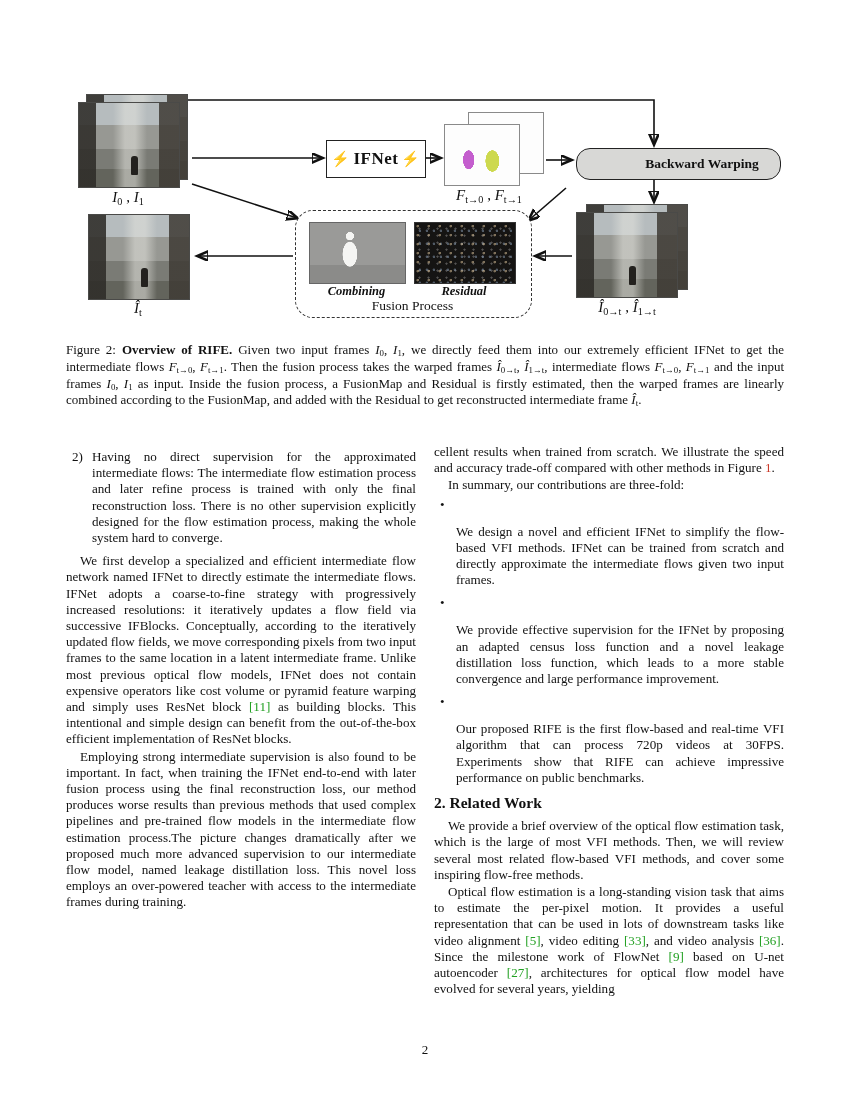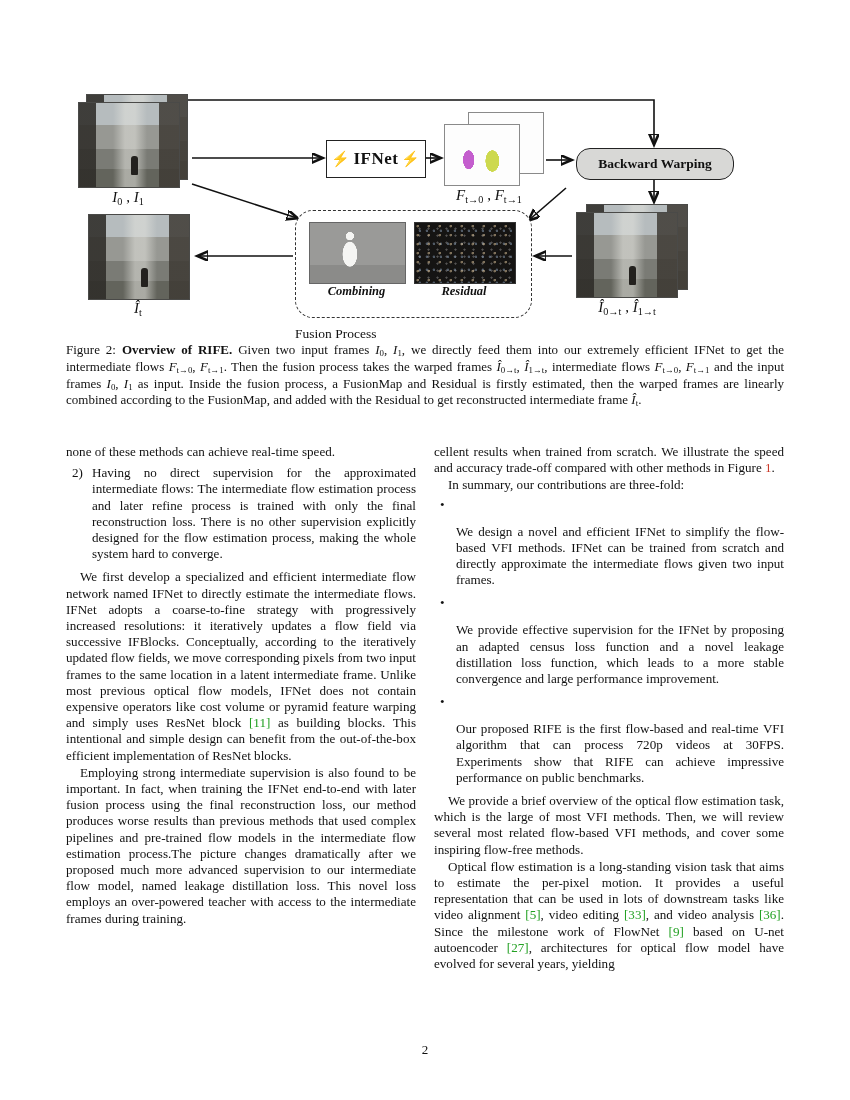--- a/index.html
+++ b/index.html
@@ -50,21 +50,21 @@
   }
   .box-ifnet{
     position:absolute;display:flex;align-items:center;justify-content:center;gap:3px;
     background:#fff;border:1.4px solid #222;
   }
   .ifnet-text{font-size:17px;font-weight:bold;letter-spacing:.5px;}
   .bolt{font-size:15px;color:#e8b923;}
   .pill{
     position:absolute;display:flex;align-items:center;justify-content:center;
     background:#d8d8d6;border:1.5px solid #222;border-radius:14px;
-    font-size:13.5px;font-weight:600;
+    font-size:13.5px;font-weight:600;padding-left:47px;
   }
   .fusion-box{
     position:absolute;border:1.6px dashed #333;border-radius:18px;background:#fff;
   }
   .img-fusionmap{
     position:absolute;border:1px solid #666;
     background:
       radial-gradient(ellipse 13px 22px at 42% 52%, #f5f5f3 55%, rgba(0,0,0,0) 58%),
       radial-gradient(circle 5px at 42% 22%, #f5f5f3 80%, rgba(0,0,0,0) 85%),
       linear-gradient(180deg,#9a9a98 0 70%, #8b8b89 70% 100%);
@@ -77,21 +77,21 @@
       radial-gradient(circle at 50% 80%, rgba(200,200,200,.35) .8px, rgba(0,0,0,0) 1.4px);
     background-size:11px 9px, 7px 13px, 9px 7px;
     background-color:#151413;
   }
   .fig-label{
     position:absolute;text-align:center;font-size:15px;
   }
   .fig-label i, .caption i.m, p i.m{font-family:"Liberation Serif",serif;font-style:italic;}
   .fig-label sub, .caption sub, p sub{font-size:.68em;line-height:0;vertical-align:-0.28em;}
   .fm-label{position:absolute;text-align:center;font-size:12.5px;font-style:italic;font-weight:bold;}
-  .fp-label{position:absolute;text-align:left;font-size:13.5px;margin-top:28px;}
+  .fp-label{position:absolute;text-align:center;font-size:13.5px;}
   
   .caption{
     position:absolute;left:66px;top:342px;width:718px;
     font-size:13px;line-height:16.8px;text-align:justify;
   }
   
   .col{
     position:absolute;top:444px;width:350px;
     font-size:13.1px;line-height:16.2px;text-align:justify;
   }
@@ -172,21 +172,20 @@
 
     <div class="photo" style="left:22px;top:126px;width:100px;height:84px;">
         <div class="person"></div>
       </div>
     <div class="fig-label" style="left:22px;top:212px;width:100px;"><i class="m">Î</i><sub>t</sub></div>
   </div>
 
   <div class="caption">Figure 2: <b>Overview of RIFE.</b> Given two input frames <i class="m">I</i><sub>0</sub>, <i class="m">I</i><sub>1</sub>, we directly feed them into our extremely efficient IFNet to get the intermediate flows <i class="m">F</i><sub>t→0</sub>, <i class="m">F</i><sub>t→1</sub>. Then the fusion process takes the warped frames <i class="m">Î</i><sub>0→t</sub>, <i class="m">Î</i><sub>1→t</sub>, intermediate flows <i class="m">F</i><sub>t→0</sub>, <i class="m">F</i><sub>t→1</sub> and the input frames <i class="m">I</i><sub>0</sub>, <i class="m">I</i><sub>1</sub> as input. Inside the fusion process, a FusionMap and Residual is firstly estimated, then the warped frames are linearly combined according to the FusionMap, and added with the Residual to get reconstructed intermediate frame <i class="m">Î</i><sub>t</sub>.</div>
 
   <div class="col col-left">
-    <p>none of these methods can achieve real-time speed.</p>
     <div class="num-item">
       <span class="num">2)</span>
       <div class="num-body">Having no direct supervision for the approximated intermediate flows: The intermediate flow estimation process and later refine process is trained with only the final reconstruction loss. There is no other supervision explicitly designed for the flow estimation process, making the whole system hard to converge.</div>
     </div>
     <p class="indent">We first develop a specialized and efficient intermediate flow network named IFNet to directly estimate the intermediate flows. IFNet adopts a coarse-to-fine strategy with progressively increased resolutions: it iteratively updates a flow field via successive IFBlocks. Conceptually, according to the iteratively updated flow fields, we move corresponding pixels from two input frames to the same location in a latent intermediate frame. Unlike most previous optical flow models, IFNet does not contain expensive operators like cost volume or pyramid feature warping and simply uses ResNet block <span class="cite">[11]</span> as building blocks. This intentional and simple design can benefit from the out-of-the-box efficient implementation of ResNet blocks.</p>
     <p class="indent">Employing strong intermediate supervision is also found to be important. In fact, when training the IFNet end-to-end with later fusion process using the final reconstruction loss, our method produces worse results than previous methods that used complex pipelines and pre-trained flow models in the intermediate flow estimation process.The picture changes dramatically after we proposed much more advanced supervision to our intermediate flow model, named leakage distillation loss. This novel loss employs an over-powered teacher with access to the intermediate frames during training.</p>
   </div>
 
   <div class="col col-right">
     <p>cellent results when trained from scratch. We illustrate the speed and accuracy trade-off compared with other methods in Figure <span class="ref">1</span>.</p>
@@ -198,18 +197,19 @@
     </div>
     <div class="bullet-item">
       <span class="bullet">•</span>
       <div class="bullet-body">We provide effective supervision for the IFNet by proposing an adapted census loss function and a novel leakage distillation loss function, which leads to a more stable convergence and large performance improvement.</div>
     </div>
     <div class="bullet-item">
       <span class="bullet">•</span>
       <div class="bullet-body">Our proposed RIFE is the first flow-based and real-time VFI algorithm that can process 720p videos at 30FPS. Experiments show that RIFE can achieve impressive performance on public benchmarks.</div>
     </div>
 
+    <h2 class="sec">2. Related Work</h2>
     <p class="indent">We provide a brief overview of the optical flow estimation task, which is the large of most VFI methods. Then, we will review several most related flow-based VFI methods, and cover some inspiring flow-free methods.</p>
     <p class="indent">Optical flow estimation is a long-standing vision task that aims to estimate the per-pixel motion. It provides a useful representation that can be used in lots of downstream tasks like video alignment <span class="cite">[5]</span>, video editing <span class="cite">[33]</span>, and video analysis <span class="cite">[36]</span>. Since the milestone work of FlowNet <span class="cite">[9]</span> based on U-net autoencoder <span class="cite">[27]</span>, architectures for optical flow model have evolved for several years, yielding</p>
   </div>
 
   <div class="pagenum">2</div>
 </div>
 
 </body></html>

